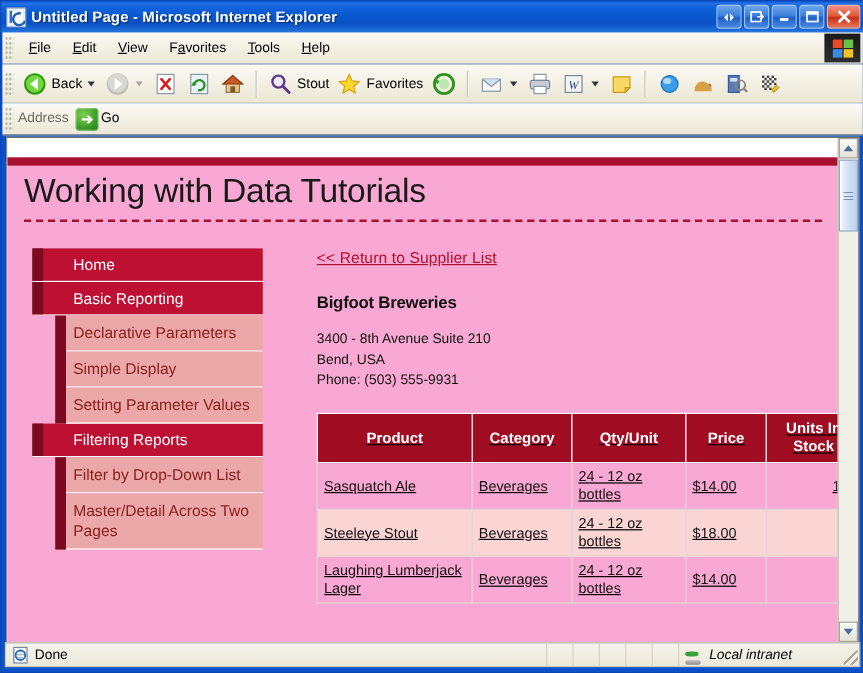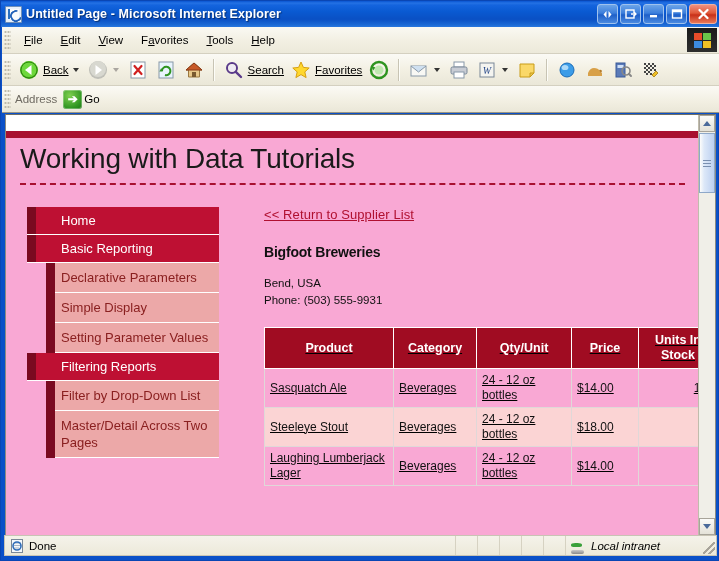--- a/index.html
+++ b/index.html
@@ -129,21 +129,21 @@
     display: flex; align-items: center;
     box-sizing: border-box;
   }
   .tbar-sep {
     width: 1px; height: 22px; margin: 0 5px;
     background: #C8C4B4; border-right: 1px solid #FDFDF8;
   }
   .tbtn {
     display: flex; align-items: center; gap: 3px;
     padding: 2px 3px; height: 26px; box-sizing: border-box;
-    color: #000; font-size: 11.5px; white-space: nowrap; text-decoration: underline;
+    color: #000; font-size: 11.5px; white-space: nowrap;
   }
   .tbtn.dis { color: #9A9A94; }
   .ico { width: 22px; height: 22px; position: relative; flex: none; }
   .caret {
     width: 0; height: 0;
     border-left: 3.5px solid transparent; border-right: 3.5px solid transparent;
     border-top: 4px solid #333; margin-left: 1px; margin-right: 2px;
   }
   .caret.dis { border-top-color: #AAA6A0; }
 
@@ -530,21 +530,21 @@
     <div class="tbar-sep"></div>
 
     <div class="tbtn">
       <span class="ico">
         <svg width="22" height="22" viewBox="0 0 22 22">
           <circle cx="9" cy="9" r="5" fill="none" stroke="#5A3A8A" stroke-width="2"></circle>
           <circle cx="9" cy="9" r="3.6" fill="#EEE8F8" opacity=".8"></circle>
           <path d="M12.8 12.8 L18 18" stroke="#5A3A8A" stroke-width="2.4" stroke-linecap="round"></path>
         </svg>
       </span>
-      <span>Search</span>
+      <span>Stout</span>
     </div>
 
     <div class="tbtn">
       <span class="ico">
         <svg width="22" height="22" viewBox="0 0 22 22">
           <path d="M11 3 L13.4 8.4 L19.2 9 L14.8 12.9 L16.1 18.6 L11 15.6 L5.9 18.6 L7.2 12.9 L2.8 9 L8.6 8.4 Z" fill="#FFD82E" stroke="#D8A010" stroke-width="1"></path>
         </svg>
       </span>
       <span>Favorites</span>
     </div>
@@ -714,20 +714,21 @@
           </div>
         </div>
       </div>
 
       <div class="content">
         <a class="return-link" href="#">&lt;&lt; Return to Supplier List</a>
 
         <h2 class="supplier-name">Bigfoot Breweries</h2>
 
         <div class="address">
+          <div>3400 - 8th Avenue Suite 210</div>
           <div>Bend, USA</div>
           <div>Phone: (503) 555-9931</div>
         </div>
 
         <table class="grid">
           <thead>
             <tr>
               <th class="col-product">Product</th>
               <th class="col-category">Category</th>
               <th class="col-qty">Qty/Unit</th>

